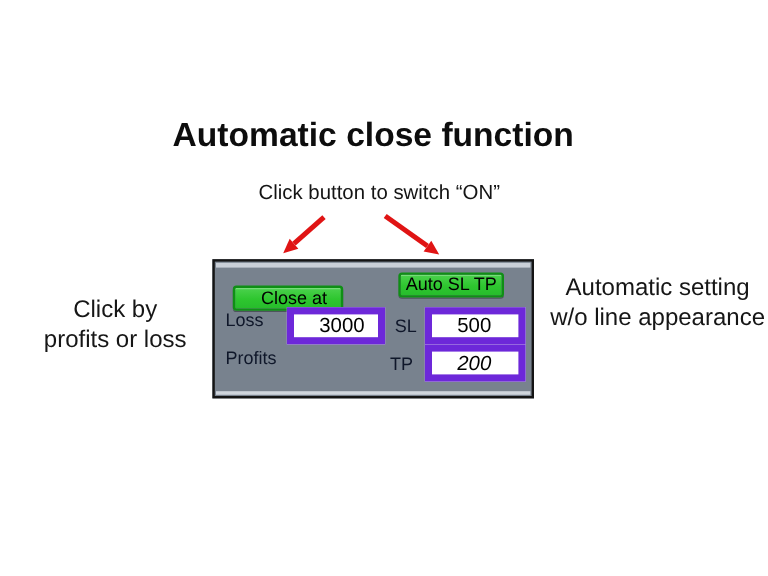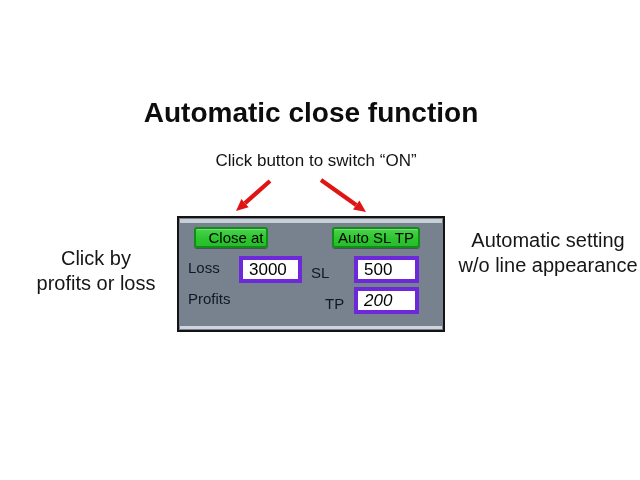--- a/index.html
+++ b/index.html
@@ -27,31 +27,31 @@
   .strip-bottom{position:absolute;left:1px;right:1px;bottom:1px;height:3px;background:#cfd5dc;}
   .gbtn{
     position:absolute;height:21px;margin:0;padding:0 2px;
     display:flex;align-items:center;justify-content:center;
     font-family:"Liberation Sans",sans-serif;font-size:15px;color:#000;
     background:linear-gradient(180deg,#4bd14d 0%,#2ec62f 55%,#27bc2c 100%);
     border:2px solid #0f8f15;border-radius:3px;
     box-shadow:0 1px 0 rgba(0,0,0,0.35), inset 0 1px 0 rgba(255,255,255,0.25);
     cursor:pointer;white-space:nowrap;
   }
-  .btn-close{left:15px;top:9px;width:74px;padding-left:12px;}
+  .btn-close{left:15px;top:20px;width:92px;padding-left:12px;}
   .btn-auto{left:153px;top:9px;width:88px;}
   .plabel{position:absolute;font-size:15px;color:#0f172a;white-space:nowrap;}
   .lbl-loss{left:9px;top:41px;}
   .lbl-profits{left:9px;top:72px;text-align:center;}
-  .lbl-sl{left:132px;top:46px;}
+  .lbl-sl{left:150px;top:46px;}
   .lbl-tp{left:146px;top:77px;}
   .pinput{
-    position:absolute;height:19px;background:#ffffff;border:4px solid #6d28d9;
+    position:absolute;height:19px;background:#ffffff;border:6px solid #6d28d9;
     font-family:"Liberation Sans",sans-serif;font-size:17px;color:#000;
-    padding:0 0 0 6px;border-radius:0;box-sizing:content-box;
+    padding:0 0 0 21px;border-radius:0;box-sizing:content-box;
   }
   .in-loss{left:60px;top:38px;width:49px;}
   .in-profits{left:60px;top:69px;width:49px;}
   .in-sl{left:175px;top:38px;width:51px;}
   .in-tp{left:175px;top:69px;width:51px;font-style:italic;}
 </style>
 </head>
 <body>
 
 <div class="stage">

